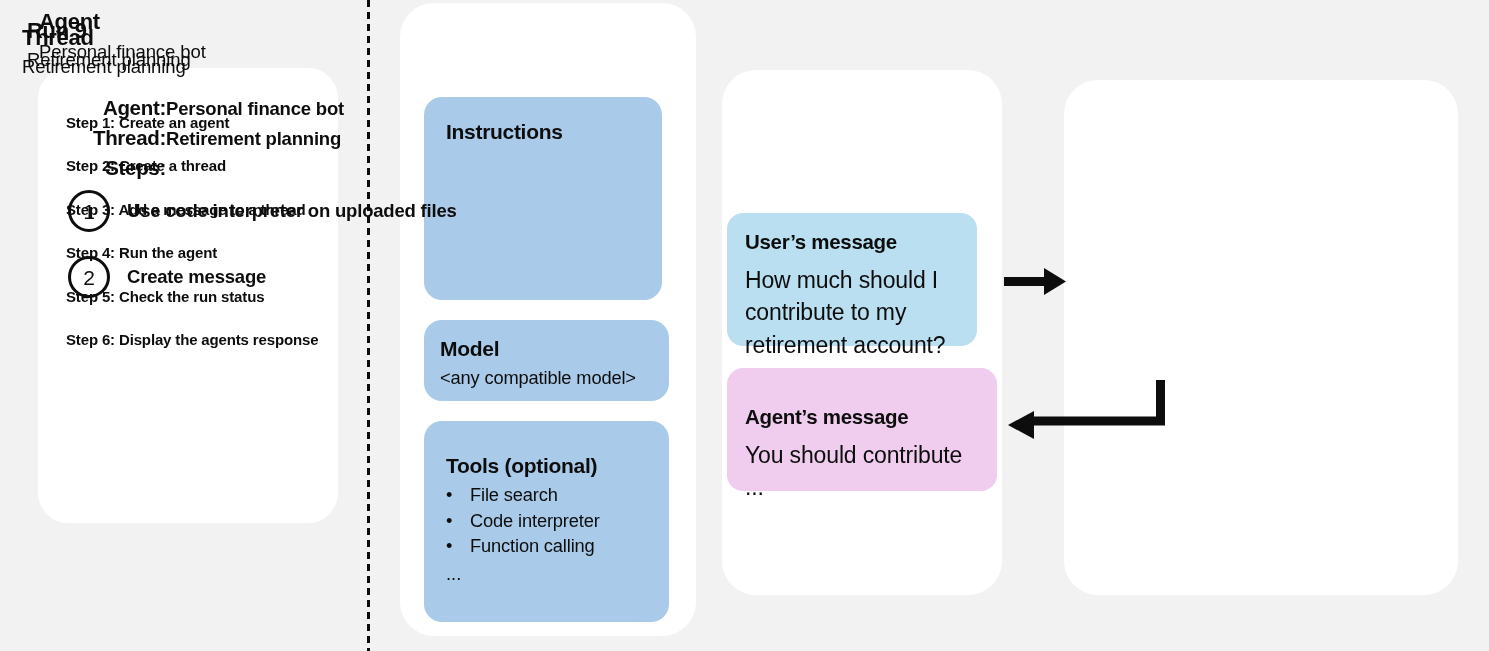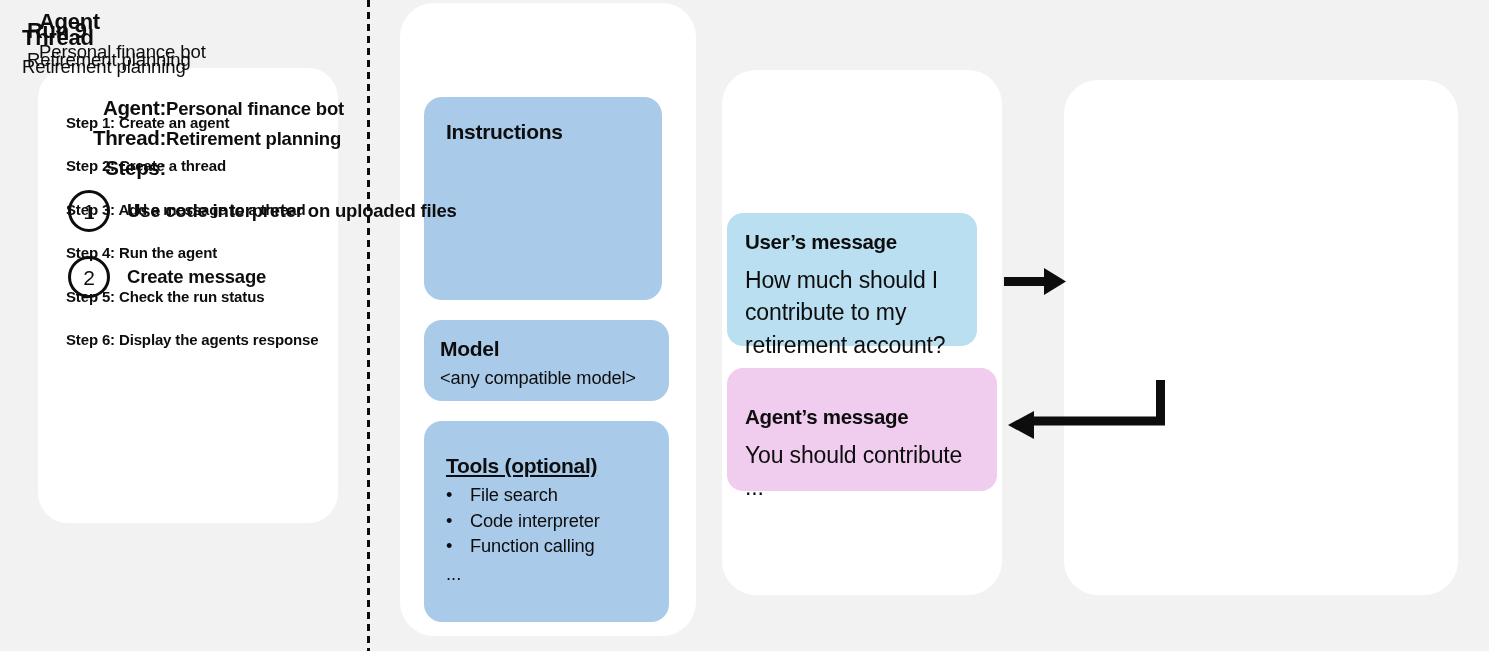--- a/index.html
+++ b/index.html
@@ -85,21 +85,21 @@
   #instructions-box { left: 424px; top: 97px; width: 238px; height: 203px; }
   #instructions-box .inner { position: absolute; left: 22px; top: 23px; right: 14px; }
   #instructions-box .box-body { margin-top: 3px; }
 
   #model-box { left: 424px; top: 320px; width: 245px; height: 81px; }
   #model-box .inner { position: absolute; left: 16px; top: 17px; right: 8px; }
   #model-box .box-body { margin-top: 3px; }
 
   #tools-box { left: 424px; top: 421px; width: 245px; height: 201px; }
   #tools-box .inner { position: absolute; left: 22px; top: 33px; right: 10px; }
-  #tools-box .box-title { margin-bottom: 3px; text-decoration: underline; }
+  #tools-box .box-title { margin-bottom: 3px; }
   .tool-item {
     font-size: 18.3px;
     line-height: 1.41;
     letter-spacing: -0.15px;
     display: flex;
   }
   .tool-bullet { width: 24px; flex: 0 0 24px; }
   .tools-ellipsis {
     font-size: 18.3px;
     line-height: 1.41;

